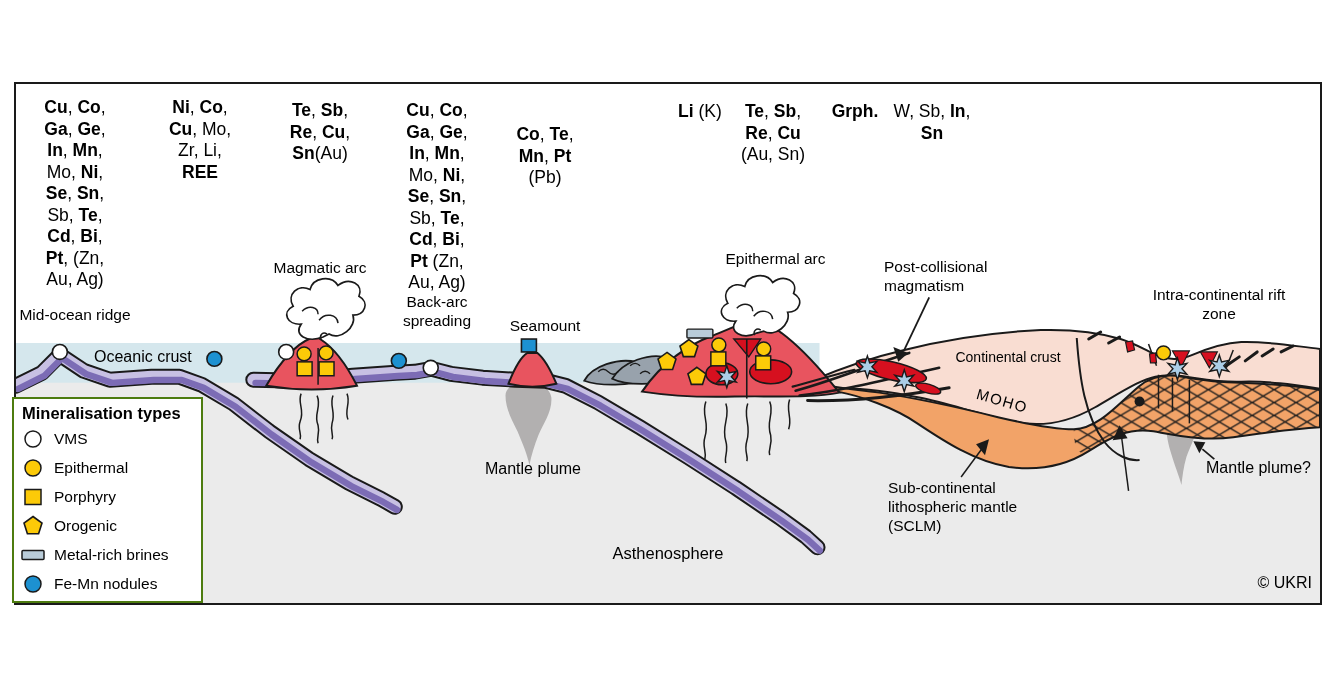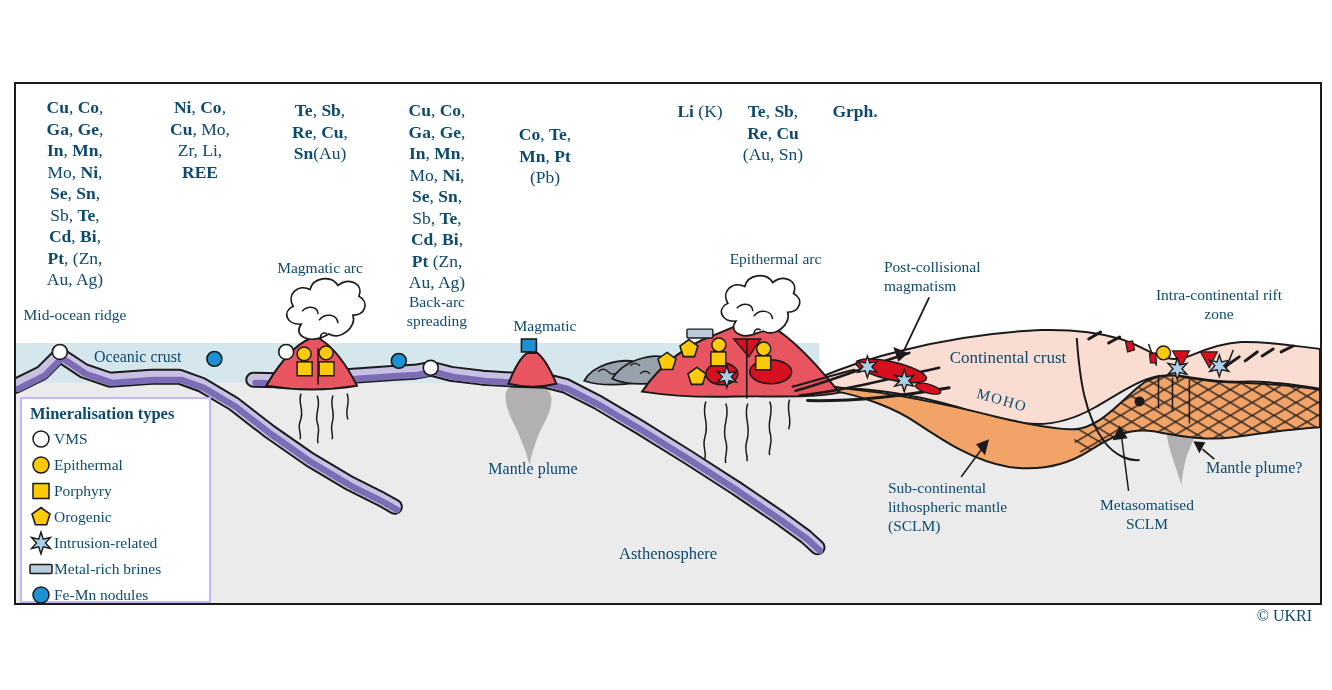--- a/index.html
+++ b/index.html
@@ -1,31 +1,31 @@
 <!DOCTYPE html>
 <html><head>
 <meta charset="utf-8">
 <style>
   html,body{margin:0;padding:0;background:#fff;}
   .page{position:relative;width:1332px;height:632px;background:#fff;overflow:hidden;
-        font-family:Liberation Serif, serif;color:#0c4a6e;}
+        font-family:Liberation Sans, sans-serif;color:#000000;}
   .frame{position:absolute;left:14px;top:82px;width:1308px;height:523px;
          border:2px solid #1a1a1a;box-sizing:border-box;background:#fff;}
   .geo{position:absolute;left:0;top:0;width:100%;height:100%;}
   .lbl{position:absolute;z-index:5;font-size:15.5px;line-height:19px;}
   .center{text-align:center;}
   .right{text-align:right;}
   .col{position:absolute;z-index:5;font-size:17.5px;line-height:21.5px;text-align:center;}
   .col b,.lbl b{font-weight:bold;}
   .moho{transform:rotate(16deg);letter-spacing:1.5px;font-size:15px;}
-  .legend{position:absolute;left:20px;top:397px;width:191px;height:206px;z-index:6;
-          background:#fff;border:2px solid #c4b5fd;box-sizing:border-box;
+  .legend{position:absolute;left:12px;top:397px;width:191px;height:206px;z-index:6;
+          background:#fff;border:2px solid #4d7c0f;box-sizing:border-box;
           display:flex;flex-direction:column;padding:4px 6px 3px 6px;}
   .legend-title{font-weight:bold;font-size:16.5px;margin:1px 0 2px 2px;}
-  .lrow{display:flex;align-items:center;gap:0;flex:1;text-align:center;}
+  .lrow{display:flex;align-items:center;gap:8px;flex:1;text-align:center;}
   .lic{width:26px;height:26px;flex:0 0 26px;}
   .lrow span{font-size:15.5px;}
   .sym{stroke:#1a1a1a;stroke-width:1.5;}
 </style>
 </head>
 <body>
 
 <div class="page">
 
   <div class="frame">
@@ -229,37 +229,40 @@
       <div><span></span><b>Li</b><span> (K)</span></div>
     </div>
   <div class="col" style="left:713px;top:101px;width:120px;">
       <div><span></span><b>Te</b><span>, </span><b>Sb</b><span>,</span></div>
       <div><span></span><b>Re</b><span>, </span><b>Cu</b><span></span></div>
       <div><span>(Au, Sn)</span></div>
     </div>
   <div class="col" style="left:827px;top:101px;width:56px;">
       <div><span></span><b>Grph.</b><span></span></div>
     </div>
+  <div class="col" style="left:873px;top:101px;width:118px;">
+      <div><span>W, Sb, </span><b>In</b><span>,</span></div>
+      <div><span></span><b>Sn</b><span></span></div>
+    </div>
 
   <div class="lbl center" style="left:15px;top:292px;width:120px;margin-top:13px;">Mid-ocean ridge</div>
   <div class="lbl center" style="left:250px;top:258px;width:140px;">Magmatic arc</div>
   <div class="lbl center" style="left:377px;top:292px;width:120px;">Back-arc spreading</div>
-  <div class="lbl center" style="left:485px;top:316px;width:120px;">Magmatic</div>
+  <div class="lbl center" style="left:485px;top:316px;width:120px;">Seamount</div>
   <div class="lbl center" style="left:703px;top:249px;width:145px;">Epithermal arc</div>
   <div class="lbl center" style="left:1140px;top:285px;width:158px;">Intra-continental rift zone</div>
   <div class="lbl" style="left:884px;top:257px;width:145px;">Post-collisional magmatism</div>
   <div class="lbl" style="left:94px;top:347px;width:120px;font-size:16px;">Oceanic crust</div>
   <div class="lbl center" style="left:473px;top:459px;width:120px;font-size:16px;">Mantle plume</div>
-  <div class="lbl center" style="left:928px;top:348px;width:160px;font-size:17px;">Continental crust</div>
+  <div class="lbl center" style="left:928px;top:348px;width:160px;font-size:14px;">Continental crust</div>
   <div class="lbl moho" style="left:976px;top:391px;">MOHO</div>
   <div class="lbl" style="left:888px;top:478px;width:142px;">Sub-continental lithospheric mantle (SCLM)</div>
-  <div class="lbl center" style="left:1078px;top:495px;width:138px;">Metasomatised SCLM</div>
   <div class="lbl" style="left:1206px;top:458px;width:130px;font-size:16px;">Mantle plume?</div>
   <div class="lbl center" style="left:598px;top:544px;width:140px;font-size:16.5px;">Asthenosphere</div>
-  <div class="lbl right" style="left:1232px;top:573px;width:80px;font-size:16px;margin-top:33px;">© UKRI</div>
+  <div class="lbl right" style="left:1232px;top:573px;width:80px;font-size:16px;">© UKRI</div>
 
   <div class="legend">
     <div class="legend-title">Mineralisation types</div>
     <div class="lrow">
       <svg class="lic" viewBox="-13 -13 26 26">
           <circle r="8" class="sym" fill="#ffffff"></circle>
         </svg>
       <span>VMS</span>
     </div>
     <div class="lrow">
@@ -275,26 +278,20 @@
       <span>Porphyry</span>
     </div>
     <div class="lrow">
       <svg class="lic" viewBox="-13 -13 26 26">
           <use href="#sym-pent" fill="#fcca08"></use>
         </svg>
       <span>Orogenic</span>
     </div>
     <div class="lrow">
       <svg class="lic" viewBox="-13 -13 26 26">
-          <use href="#sym-star" fill="#abcde6"></use>
-        </svg>
-      <span>Intrusion-related</span>
-    </div>
-    <div class="lrow">
-      <svg class="lic" viewBox="-13 -13 26 26">
           <rect x="-11" y="-4.5" width="22" height="9" rx="1" class="sym" fill="#b9ccd9"></rect>
         </svg>
       <span>Metal-rich brines</span>
     </div>
     <div class="lrow">
       <svg class="lic" viewBox="-13 -13 26 26">
           <circle r="8" class="sym" fill="#1d91d1"></circle>
         </svg>
       <span>Fe-Mn nodules</span>
     </div>

